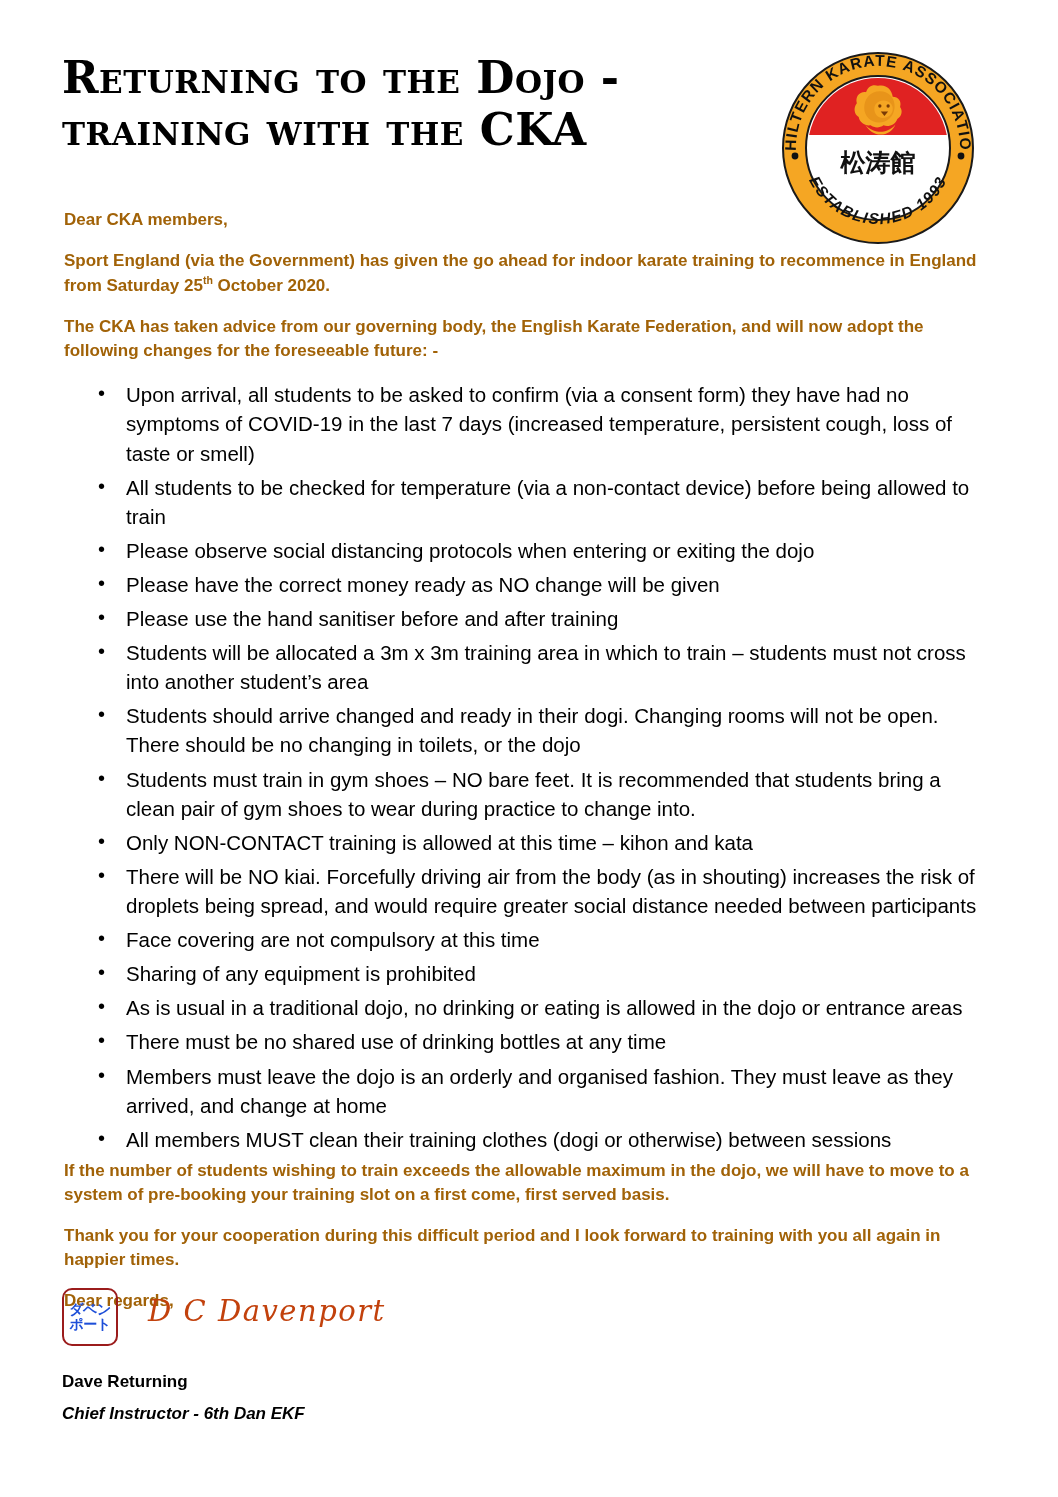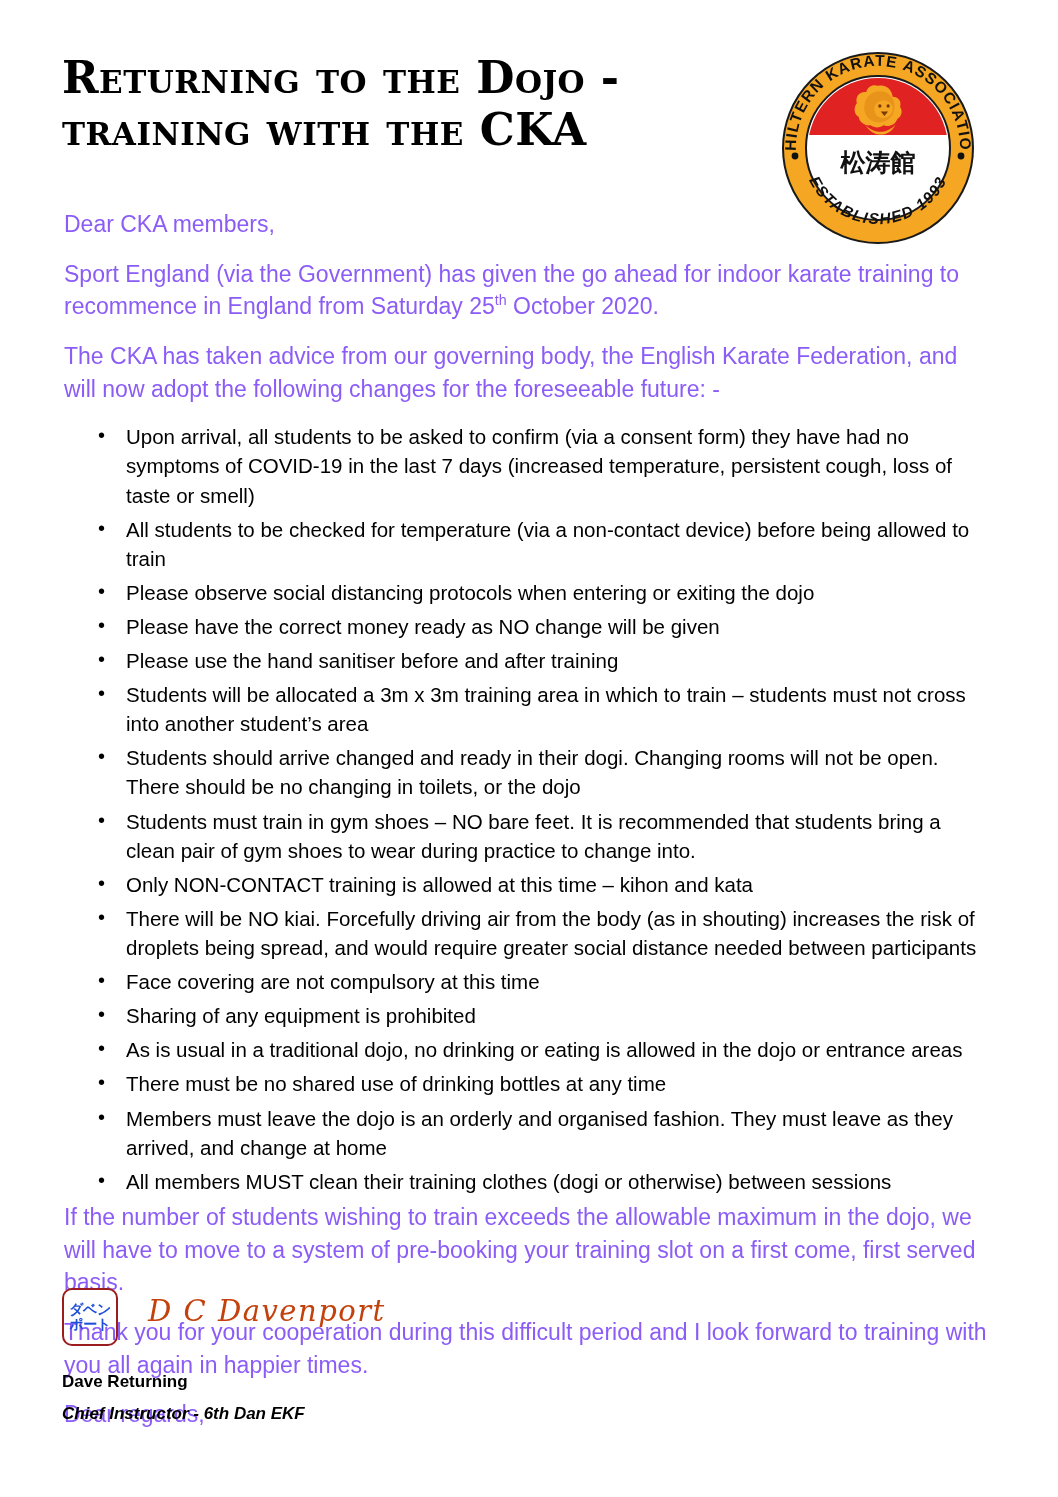--- a/index.html
+++ b/index.html
@@ -53,24 +53,25 @@
 
   
   .body-area {
     position: absolute;
     left: 64px;
     top: 208px;
     width: 930px;
   }
   p.para {
     margin: 0 0 17px 0;
-    font-size: 23px;
+    font-size: 17px;
     line-height: 1.42;
-    color: #8b5cf6;
-    font-family: "Liberation Sans", sans-serif;
+    color: #a16207;
+    font-family: "Liberation Sans", sans-serif;
+    font-weight: bold;
   }
   p.para sup { font-size: 0.62em; vertical-align: super; }
 
   ul.rules {
     list-style: none;
     margin: 4px 0 0 0;
     padding: 0;
   }
   ul.rules li {
     position: relative;

